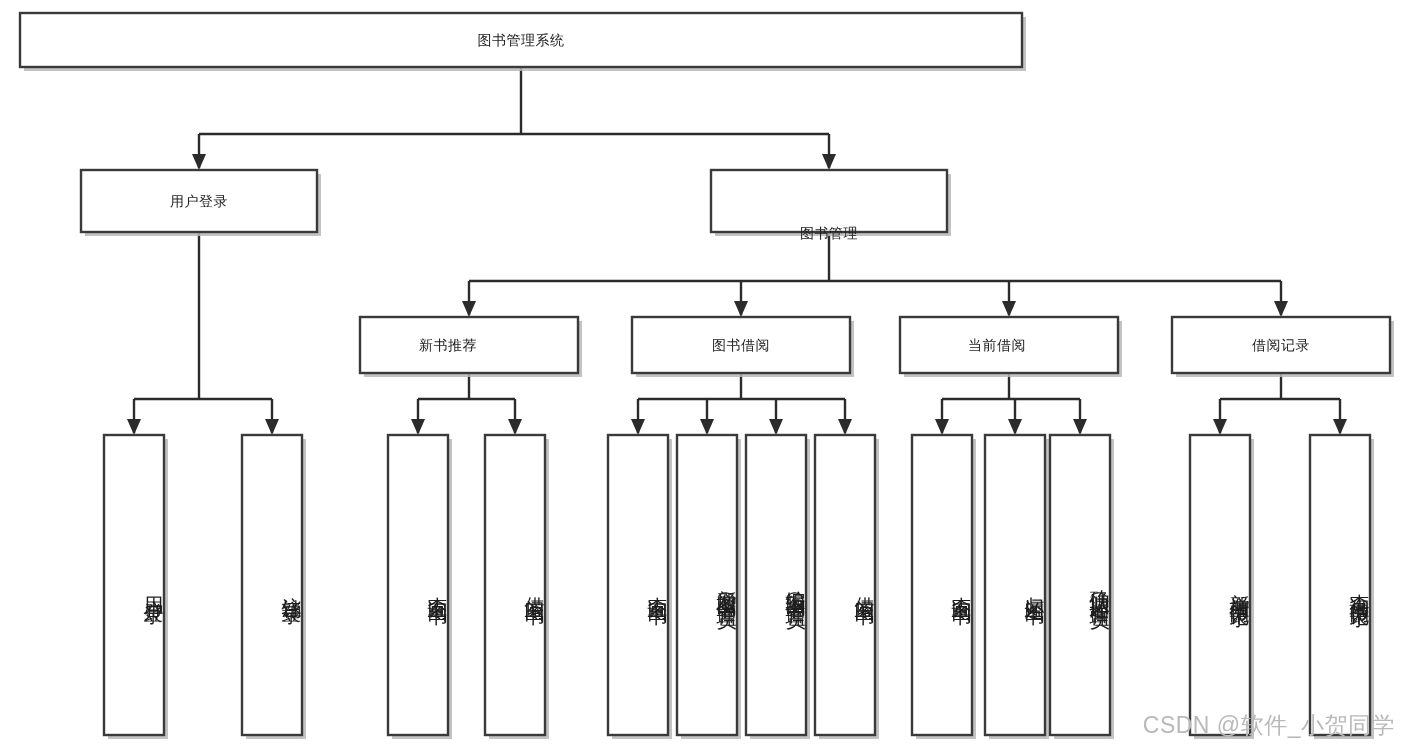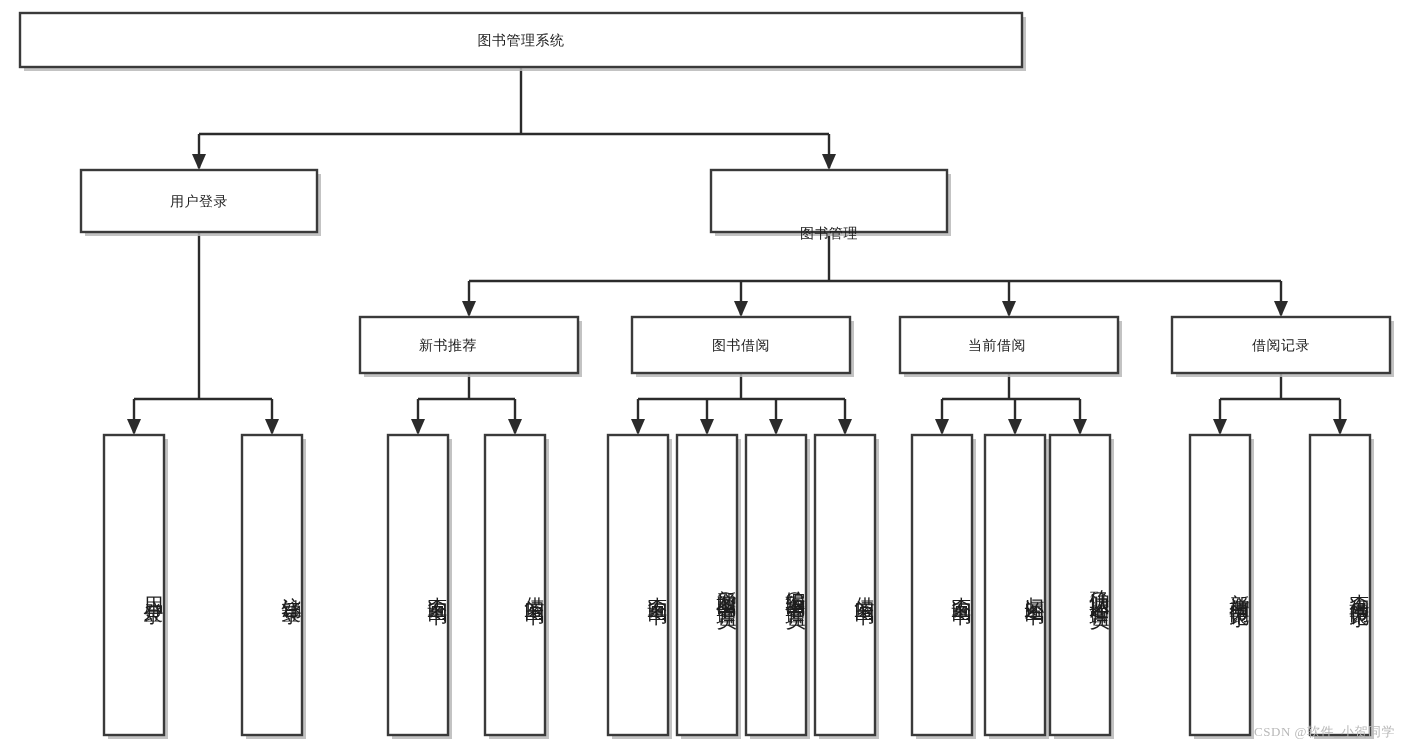--- a/index.html
+++ b/index.html
@@ -68,22 +68,22 @@
     align-items: flex-start;
     justify-content: center;
     padding-top: 4px;
     box-sizing: border-box;
   }
   .watermark {
     position: absolute;
     right: 10px;
     bottom: 6px;
     color: #b9b9b9;
-    font-size: 13px;
-    font-family: Liberation Serif, serif;
+    font-size: 23px;
+    font-family: Liberation Sans, sans-serif;
     letter-spacing: 0.5px;
     white-space: nowrap;
     pointer-events: none;
   }
 </style>
 </head>
 <body>
 
 <div id="diagram-root">
 

